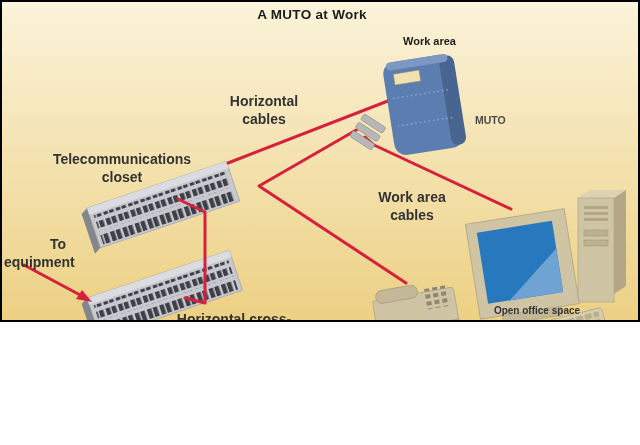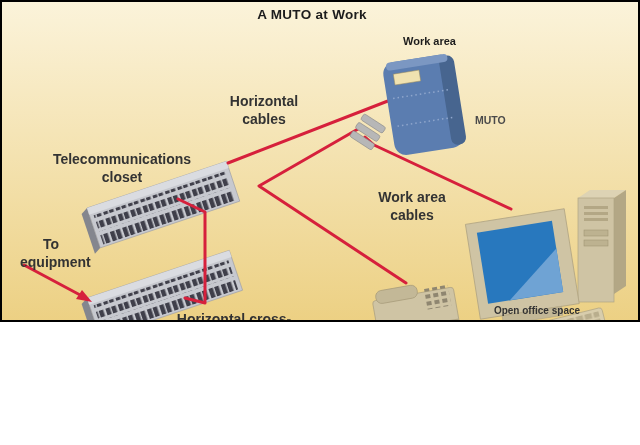--- a/index.html
+++ b/index.html
@@ -139,21 +139,21 @@
       </g>
     </svg>
 
     <div class="lbl lbl-title" style="left:160px; top:5px; width:300px;">A MUTO at Work</div>
     <div class="lbl lbl-workarea" style="left:385px; top:33px; width:85px;">Work area</div>
     <div class="lbl lbl-muto" style="left:460px; top:112px; width:50px;">MUTO</div>
     <div class="lbl" style="left:222px; top:91px; width:80px;">Horizontal
 cables</div>
     <div class="lbl" style="left:50px; top:149px; width:140px;">Telecommunications
 closet</div>
-    <div class="lbl" style="left:18px; top:234px; width:62px;">To
+    <div class="lbl" style="left:2px; top:234px; width:62px;text-align:right;">To
 equipment</div>
     <div class="lbl" style="left:368px; top:187px; width:84px;">Work area
 cables</div>
     <div class="lbl lbl-open" style="left:470px; top:303px; width:130px;">Open office space</div>
     <div class="lbl" style="left:152px; top:309px; width:160px;">Horizontal cross-connect</div>
   </div>
 
 </div>
 
 </body></html>

